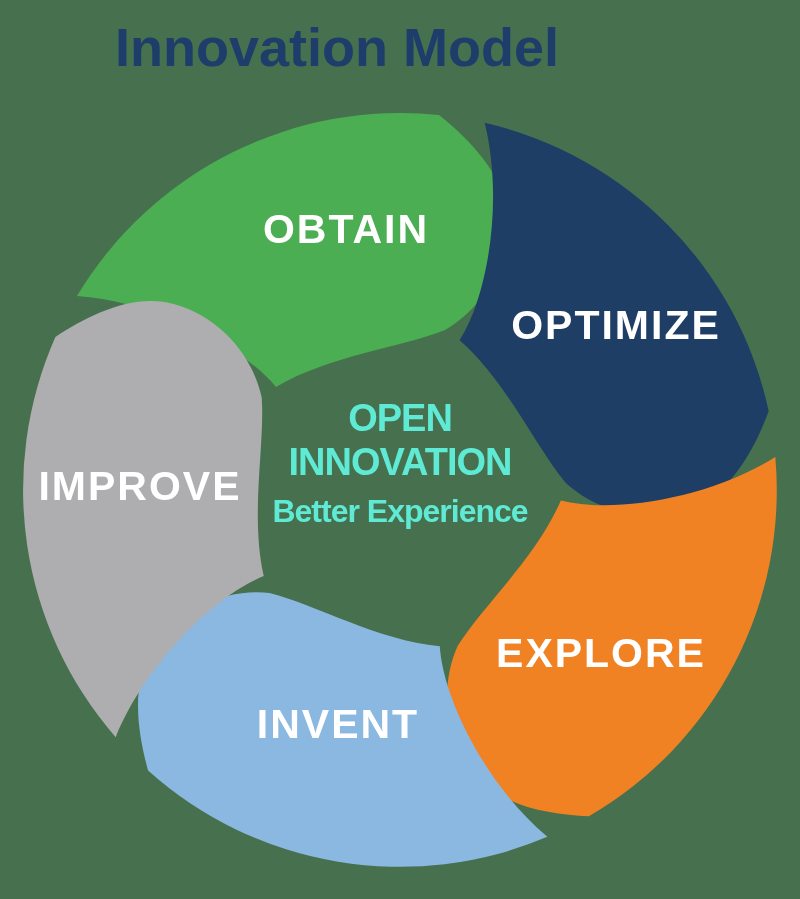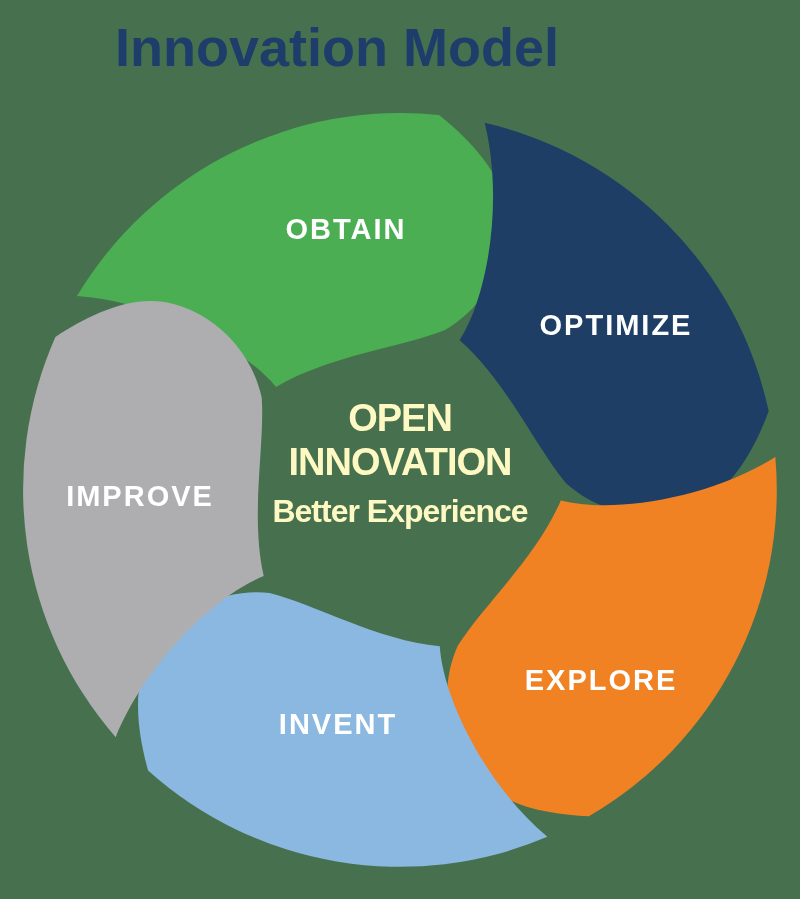--- a/index.html
+++ b/index.html
@@ -8,27 +8,27 @@
     font-family:"Liberation Sans",sans-serif;
   }
   .stage{position:absolute;inset:0;}
   .title{
     position:absolute;top:16px;left:0;width:674px;
     text-align:center;font-size:54px;font-weight:bold;letter-spacing:0px;
   }
   svg.wheel{position:absolute;left:0;top:0;}
   .petal-label{
     position:absolute;transform:translate(-50%,-50%);
-    font-size:29px;font-weight:bold;letter-spacing:2px;white-space:nowrap;
+    font-size:41px;font-weight:bold;letter-spacing:2px;white-space:nowrap;
   }
   .lbl-obtain  {left:346px;top:229px;}
   .lbl-optimize{left:616px;top:325px;}
-  .lbl-explore {left:601px;top:680px;}
+  .lbl-explore {left:601px;top:653px;}
   .lbl-invent  {left:302px;top:724px;margin-left:36px;}
-  .lbl-improve {left:140px;top:496px;}
+  .lbl-improve {left:140px;top:486px;}
   .center-text{
     position:absolute;left:400px;top:396px;transform:translateX(-50%);
     text-align:center;white-space:nowrap;
   }
   .ct-main{font-size:38px;font-weight:bold;line-height:44px;letter-spacing:-1px;}
   .ct-sub {font-size:32px;font-weight:bold;line-height:42px;letter-spacing:-1px;}
   .ct-gap {height:6px;}
 </style>
 </head>
 <body style="background: rgb(71, 113, 78);">
@@ -46,20 +46,20 @@
       <path transform="rotate(288 400 490)" d="M 77 296 A 377 377 0 0 1 439 115 C 470 140 505 175 507 218 C 509 268 480 310 445 330 C 400 348 330 355 276 387 C 243 347 158 302 77 296 Z" fill="#AEAEB0"></path>
     </g>
   </svg>
 
   <div class="petal-label lbl-obtain" style="color: rgb(255, 255, 255);">OBTAIN</div>
   <div class="petal-label lbl-optimize" style="color: rgb(255, 255, 255);">OPTIMIZE</div>
   <div class="petal-label lbl-explore" style="color: rgb(255, 255, 255);">EXPLORE</div>
   <div class="petal-label lbl-invent" style="color: rgb(255, 255, 255);">INVENT</div>
   <div class="petal-label lbl-improve" style="color: rgb(255, 255, 255);">IMPROVE</div>
 
-  <div class="center-text" style="color: #fef9c3;">
+  <div class="center-text" style="color: #5eead4;">
     <div class="ct-main">OPEN</div>
     <div class="ct-main">INNOVATION</div>
     <div class="ct-gap"></div>
     <div class="ct-sub">Better Experience</div>
   </div>
 
 </div>
 
 </body></html>

